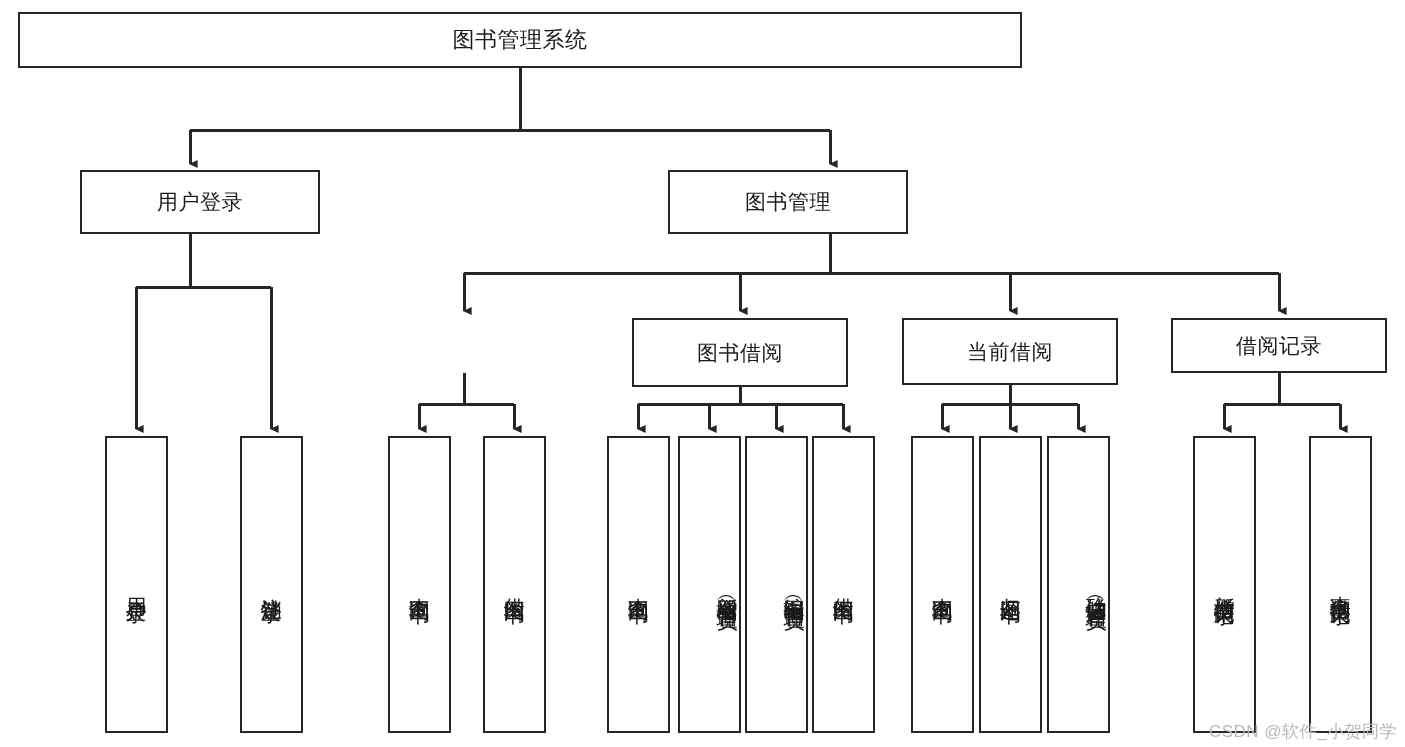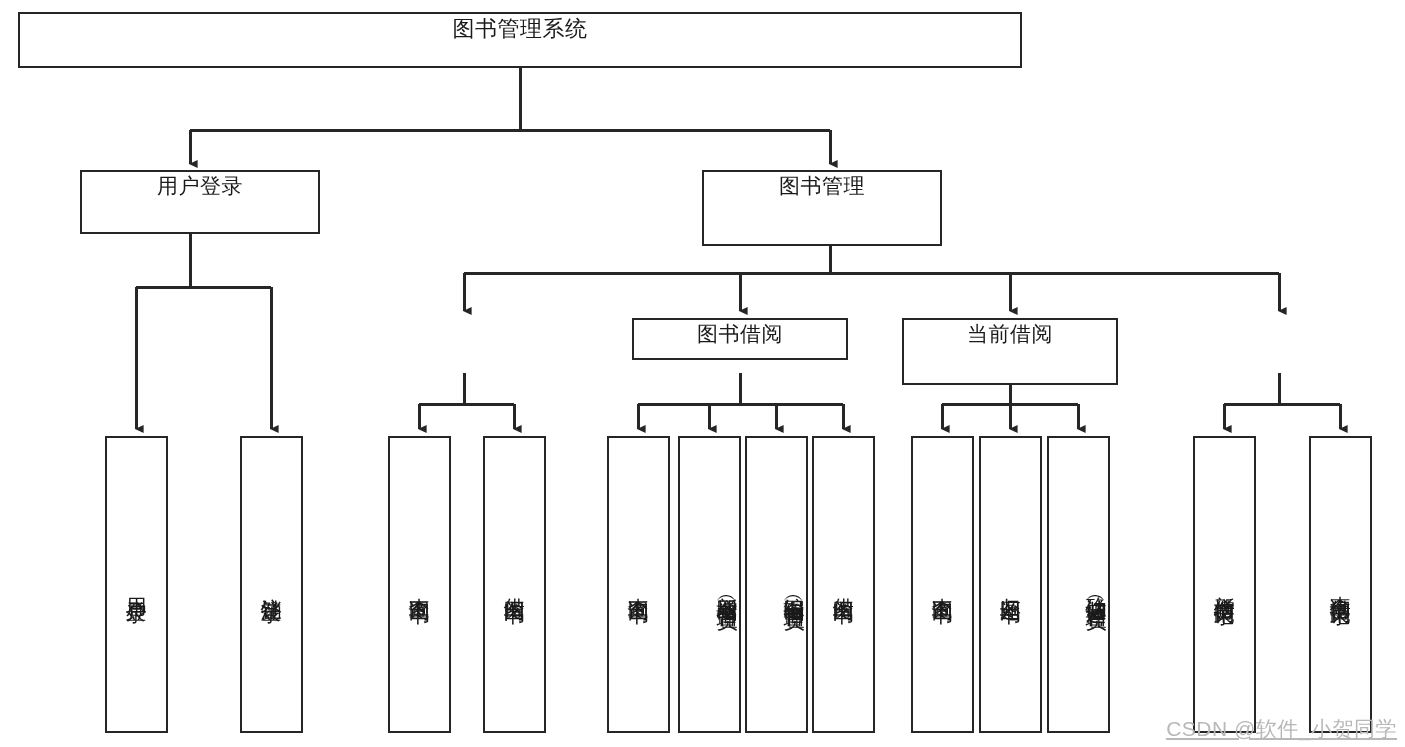--- a/index.html
+++ b/index.html
@@ -25,21 +25,21 @@
     width: 1405px;
     height: 747px;
     pointer-events: none;
   }
   .node {
     position: absolute;
     box-sizing: border-box;
     background: #ffffff;
     border: 2px solid #262626;
     display: flex;
-    align-items: flex-start;
+    align-items: center;
     justify-content: center;
     color: #1a1a1a;
   }
   .node-h {
     font-size: 21px;
     letter-spacing: 0.5px;
     white-space: nowrap;
   }
   .node-root {
     font-size: 22px;
@@ -65,25 +65,24 @@
     padding-top: 8px;
   }
   .leaf.centered {
     align-items: center;
     padding-top: 0;
   }
   .watermark {
     position: absolute;
     right: 8px;
     bottom: 4px;
-    font-size: 21px;
+    font-size: 17px;
     color: #b8b8b8;
     letter-spacing: 0.5px;
     white-space: nowrap;
-    text-decoration: underline;
   }
 </style>
 </head>
 <body>
 
 <div id="diagram-root">
 
   <svg id="edges-layer" width="1405" height="747" viewBox="0 0 1405 747" xmlns="http://www.w3.org/2000/svg">
     <defs>
       <marker id="arrowhead" markerWidth="9" markerHeight="9" refX="4.5" refY="7.6" orient="auto" markerUnits="userSpaceOnUse">
@@ -139,33 +138,36 @@
   </svg>
 
   <div class="node node-h node-root" style="left:18px; top:12px; width:1004px; height:56px;">
     <span>图书管理系统</span>
   </div>
 
   <div class="node node-h" style="left:80px; top:170px; width:240px; height:64px;">
     <span>用户登录</span>
   </div>
 
-  <div class="node node-h" style="left:702px; top:170px; width:240px; height:76px;">
+  <div class="node node-h" style="left:668px; top:170px; width:240px; height:64px;">
     <span>图书管理</span>
   </div>
 
 
-  <div class="node node-h" style="left:632px; top:318px; width:216px; height:42px;">
+  <div class="node node-h" style="left:632px; top:318px; width:216px; height:69px;">
     <span>图书借阅</span>
   </div>
 
   <div class="node node-h" style="left:902px; top:318px; width:216px; height:67px;">
     <span>当前借阅</span>
   </div>
 
+  <div class="node node-h" style="left:1171px; top:318px; width:216px; height:55px;">
+    <span>借阅记录</span>
+  </div>
 
   <div class="node leaf centered" style="left:105px; top:436px; width:63px; height:297px;">
     <span class="leaf-label">用户登录</span>
   </div>
 
   <div class="node leaf centered" style="left:240px; top:436px; width:63px; height:297px;">
     <span class="leaf-label">注销登录</span>
   </div>
 
   <div class="node leaf centered" style="left:388px; top:436px; width:63px; height:297px;">

